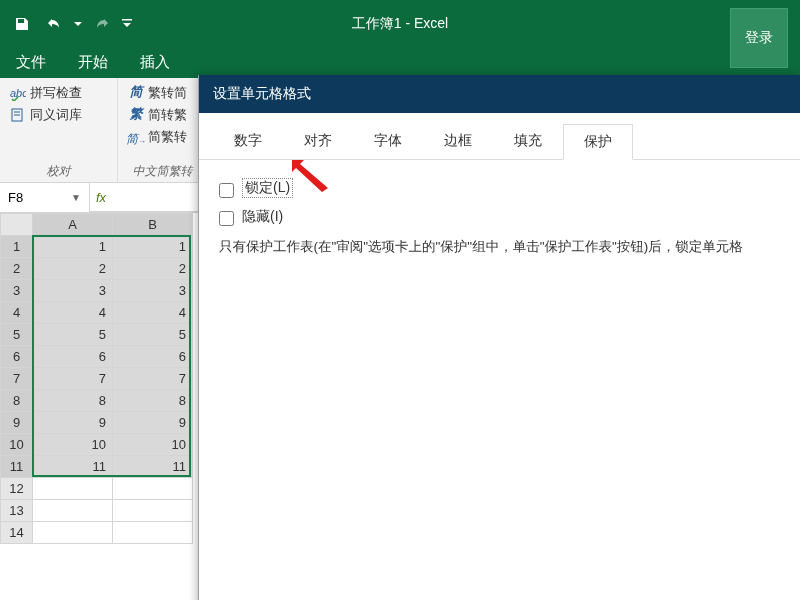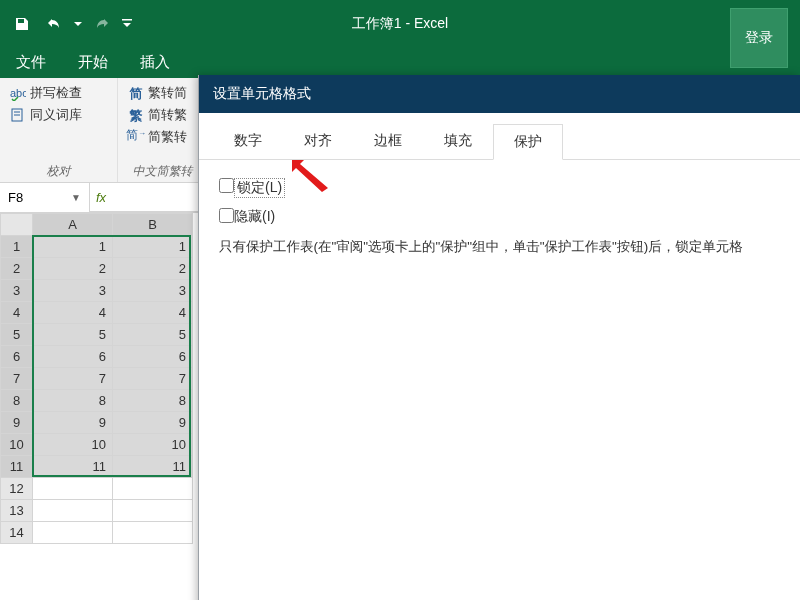--- a/index.html
+++ b/index.html
@@ -73,21 +73,21 @@
   }
   .ribbon-group .stack { display: flex; flex-direction: column; gap: 4px; }
   .ribbon-item {
     display: flex;
     align-items: center;
     gap: 4px;
     font-size: 13px;
     color: #333;
     white-space: nowrap;
   }
-  .ribbon-item .ic { width:16px; height:16px; display:inline-flex; align-items:flex-start; justify-content:center; }
+  .ribbon-item .ic { width:16px; height:16px; display:inline-flex; align-items:flex-end; justify-content:center;font-style:italic; }
   .ribbon-group-label {
     text-align: center;
     font-size: 12px;
     color: #666;
     padding-top: 4px;
     white-space: nowrap;
     font-style: italic;
   }
 
   
@@ -211,21 +211,22 @@
     position: relative;
     top: 1px;
   }
   .dlg-body {
     padding: 18px 20px;
     font-size: 14px;
     color: #333;
   }
   .chk-row {
     display: flex;
-    align-items: flex-start;
+    align-items: flex-end;
+    gap: 8px;
     margin-bottom: 10px;
     position: relative;
   }
   .chk-row input[type=checkbox] {
     width: 15px; height: 15px;
   }
   .chk-lock-label {
     border: 1px dotted #888;
     padding: 0 2px;
   }
@@ -434,20 +435,21 @@
       </tbody>
   </table>
   <div class="selection-outline" style="left:32px; top:22px; width:159px; height:242px;"></div>
 </div>
 
 <div class="dialog">
   <div class="dlg-title">设置单元格格式</div>
   <div class="dlg-tabs" id="dlg-tabs">
       <div class="dlg-tab">数字</div>
       <div class="dlg-tab">对齐</div>
+      <div class="dlg-tab">字体</div>
       <div class="dlg-tab">边框</div>
       <div class="dlg-tab">填充</div>
       <div class="dlg-tab active">保护</div>
     </div>
   <div class="dlg-body">
     <div class="chk-row">
       <input type="checkbox" style="">
       <span class="chk-lock-label">锁定(L)</span>
     </div>
     <div class="chk-row">

